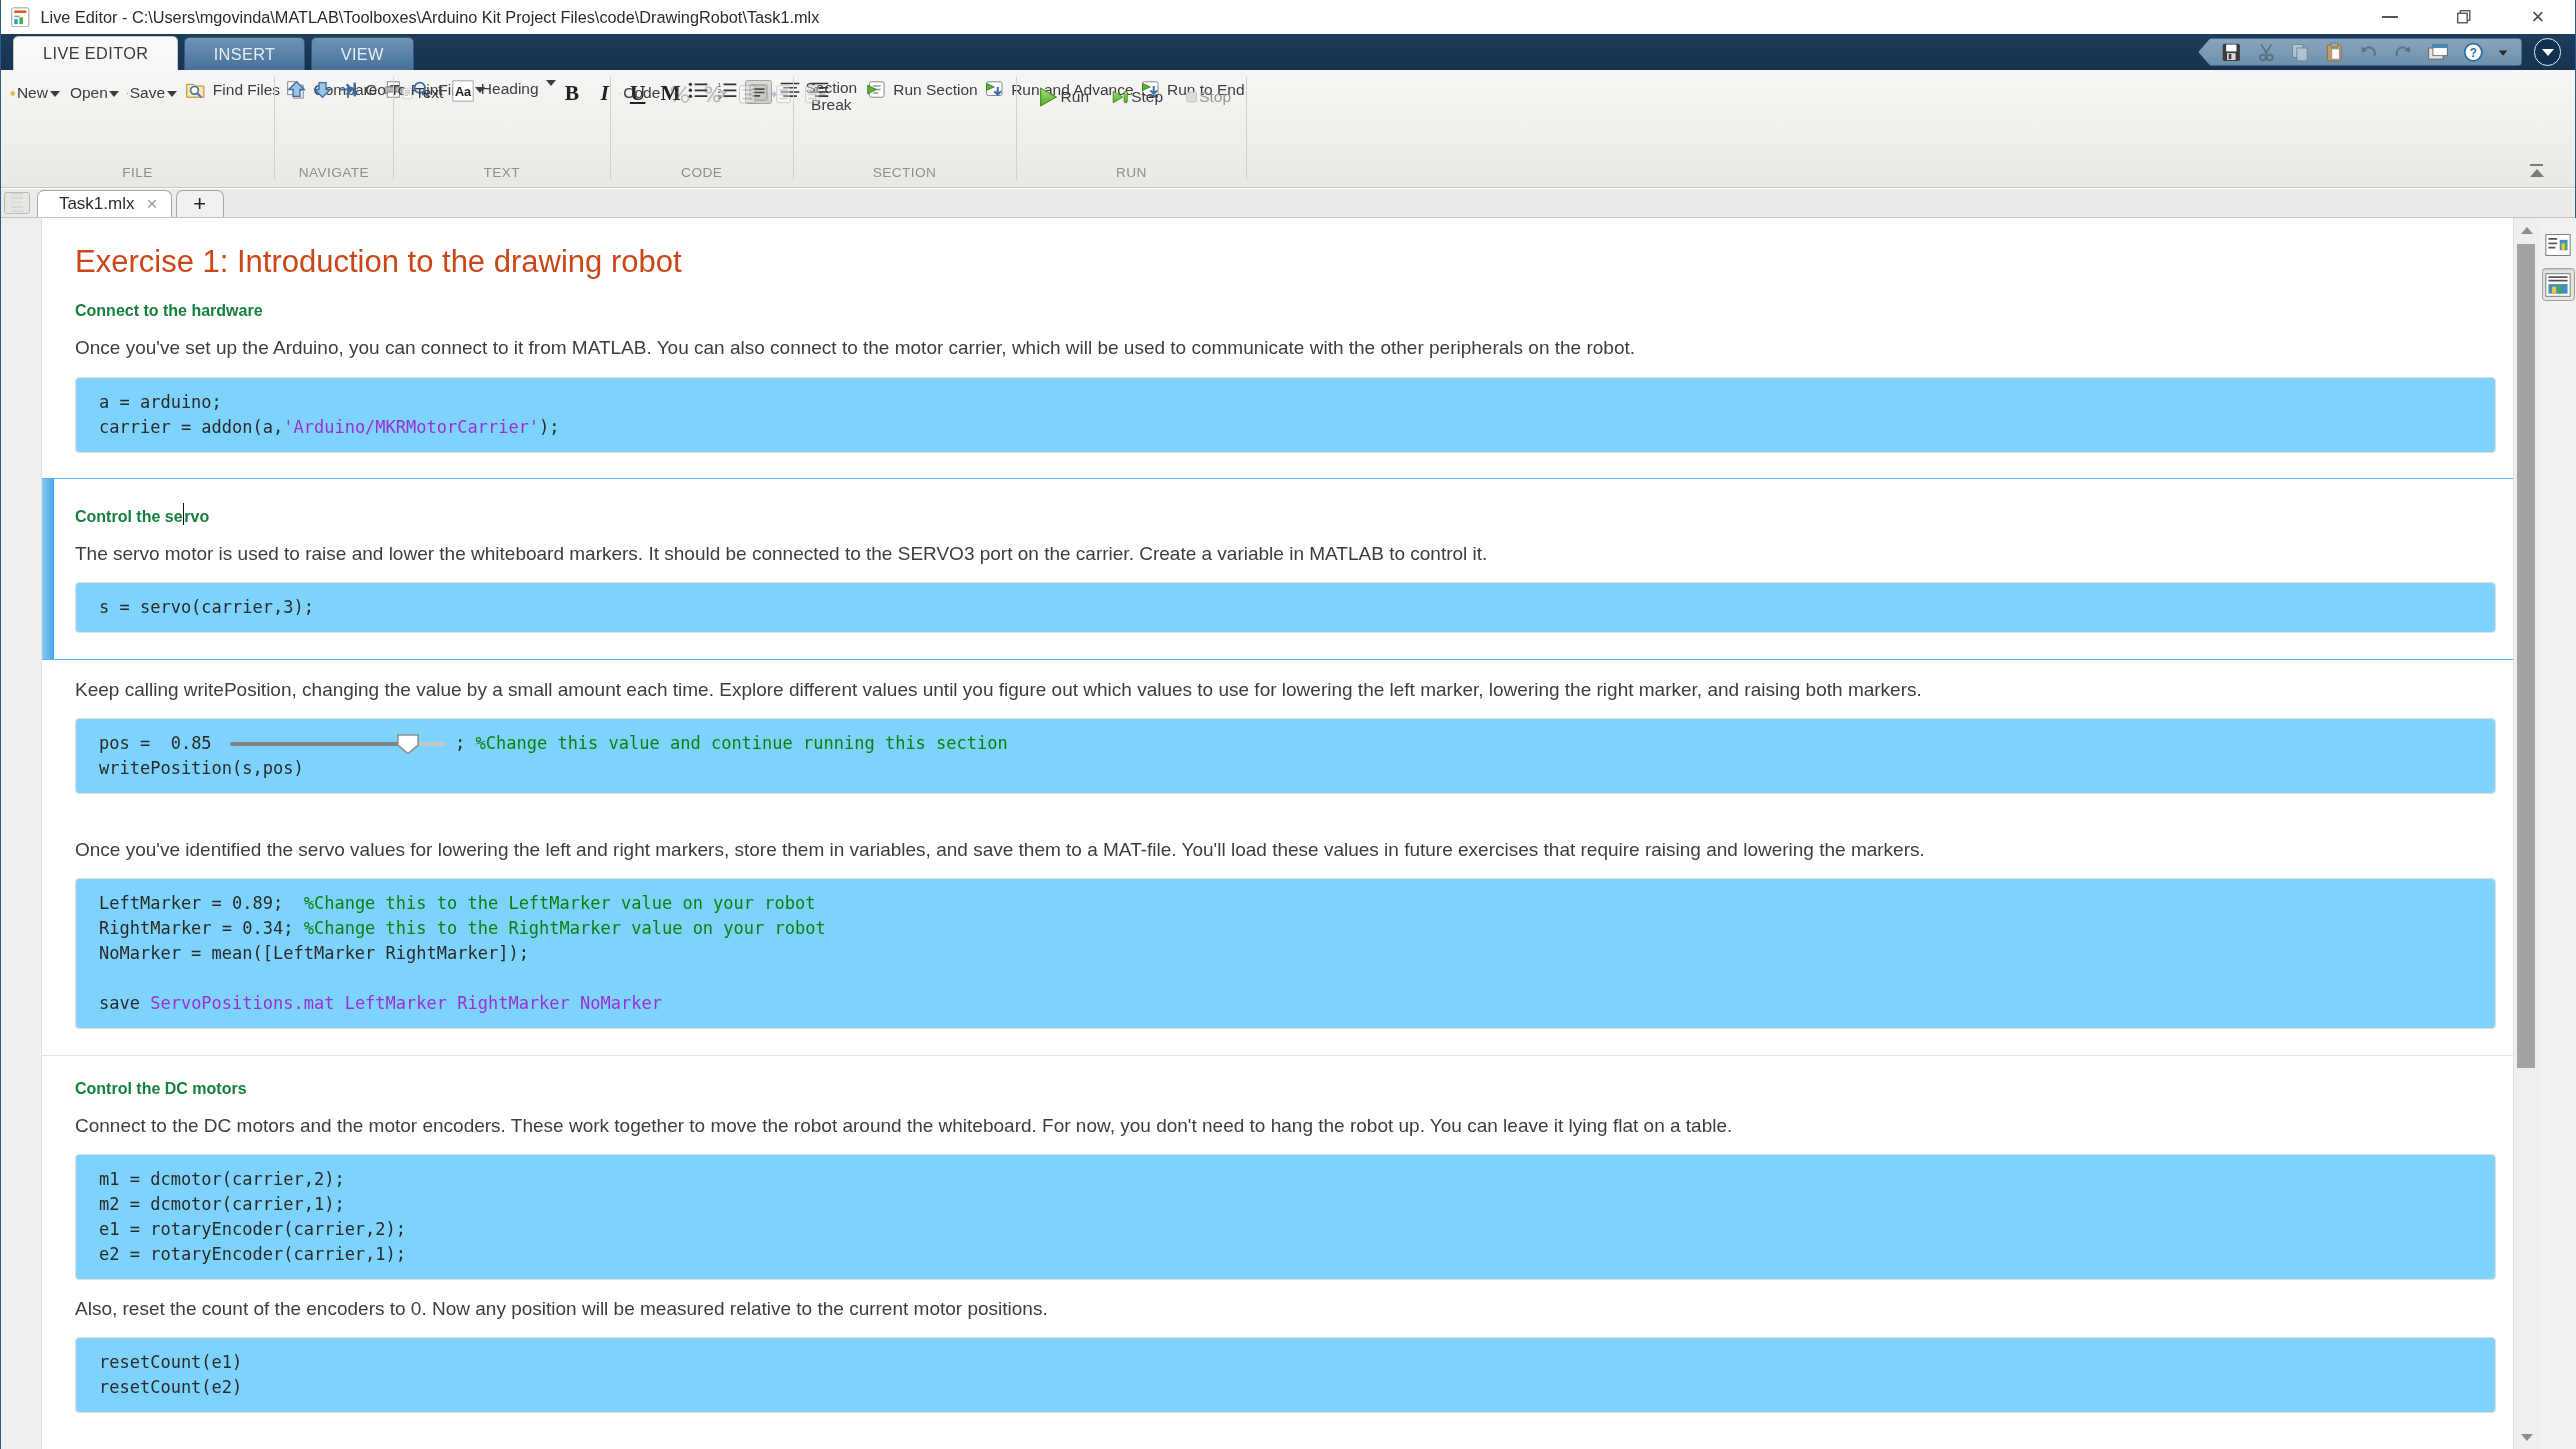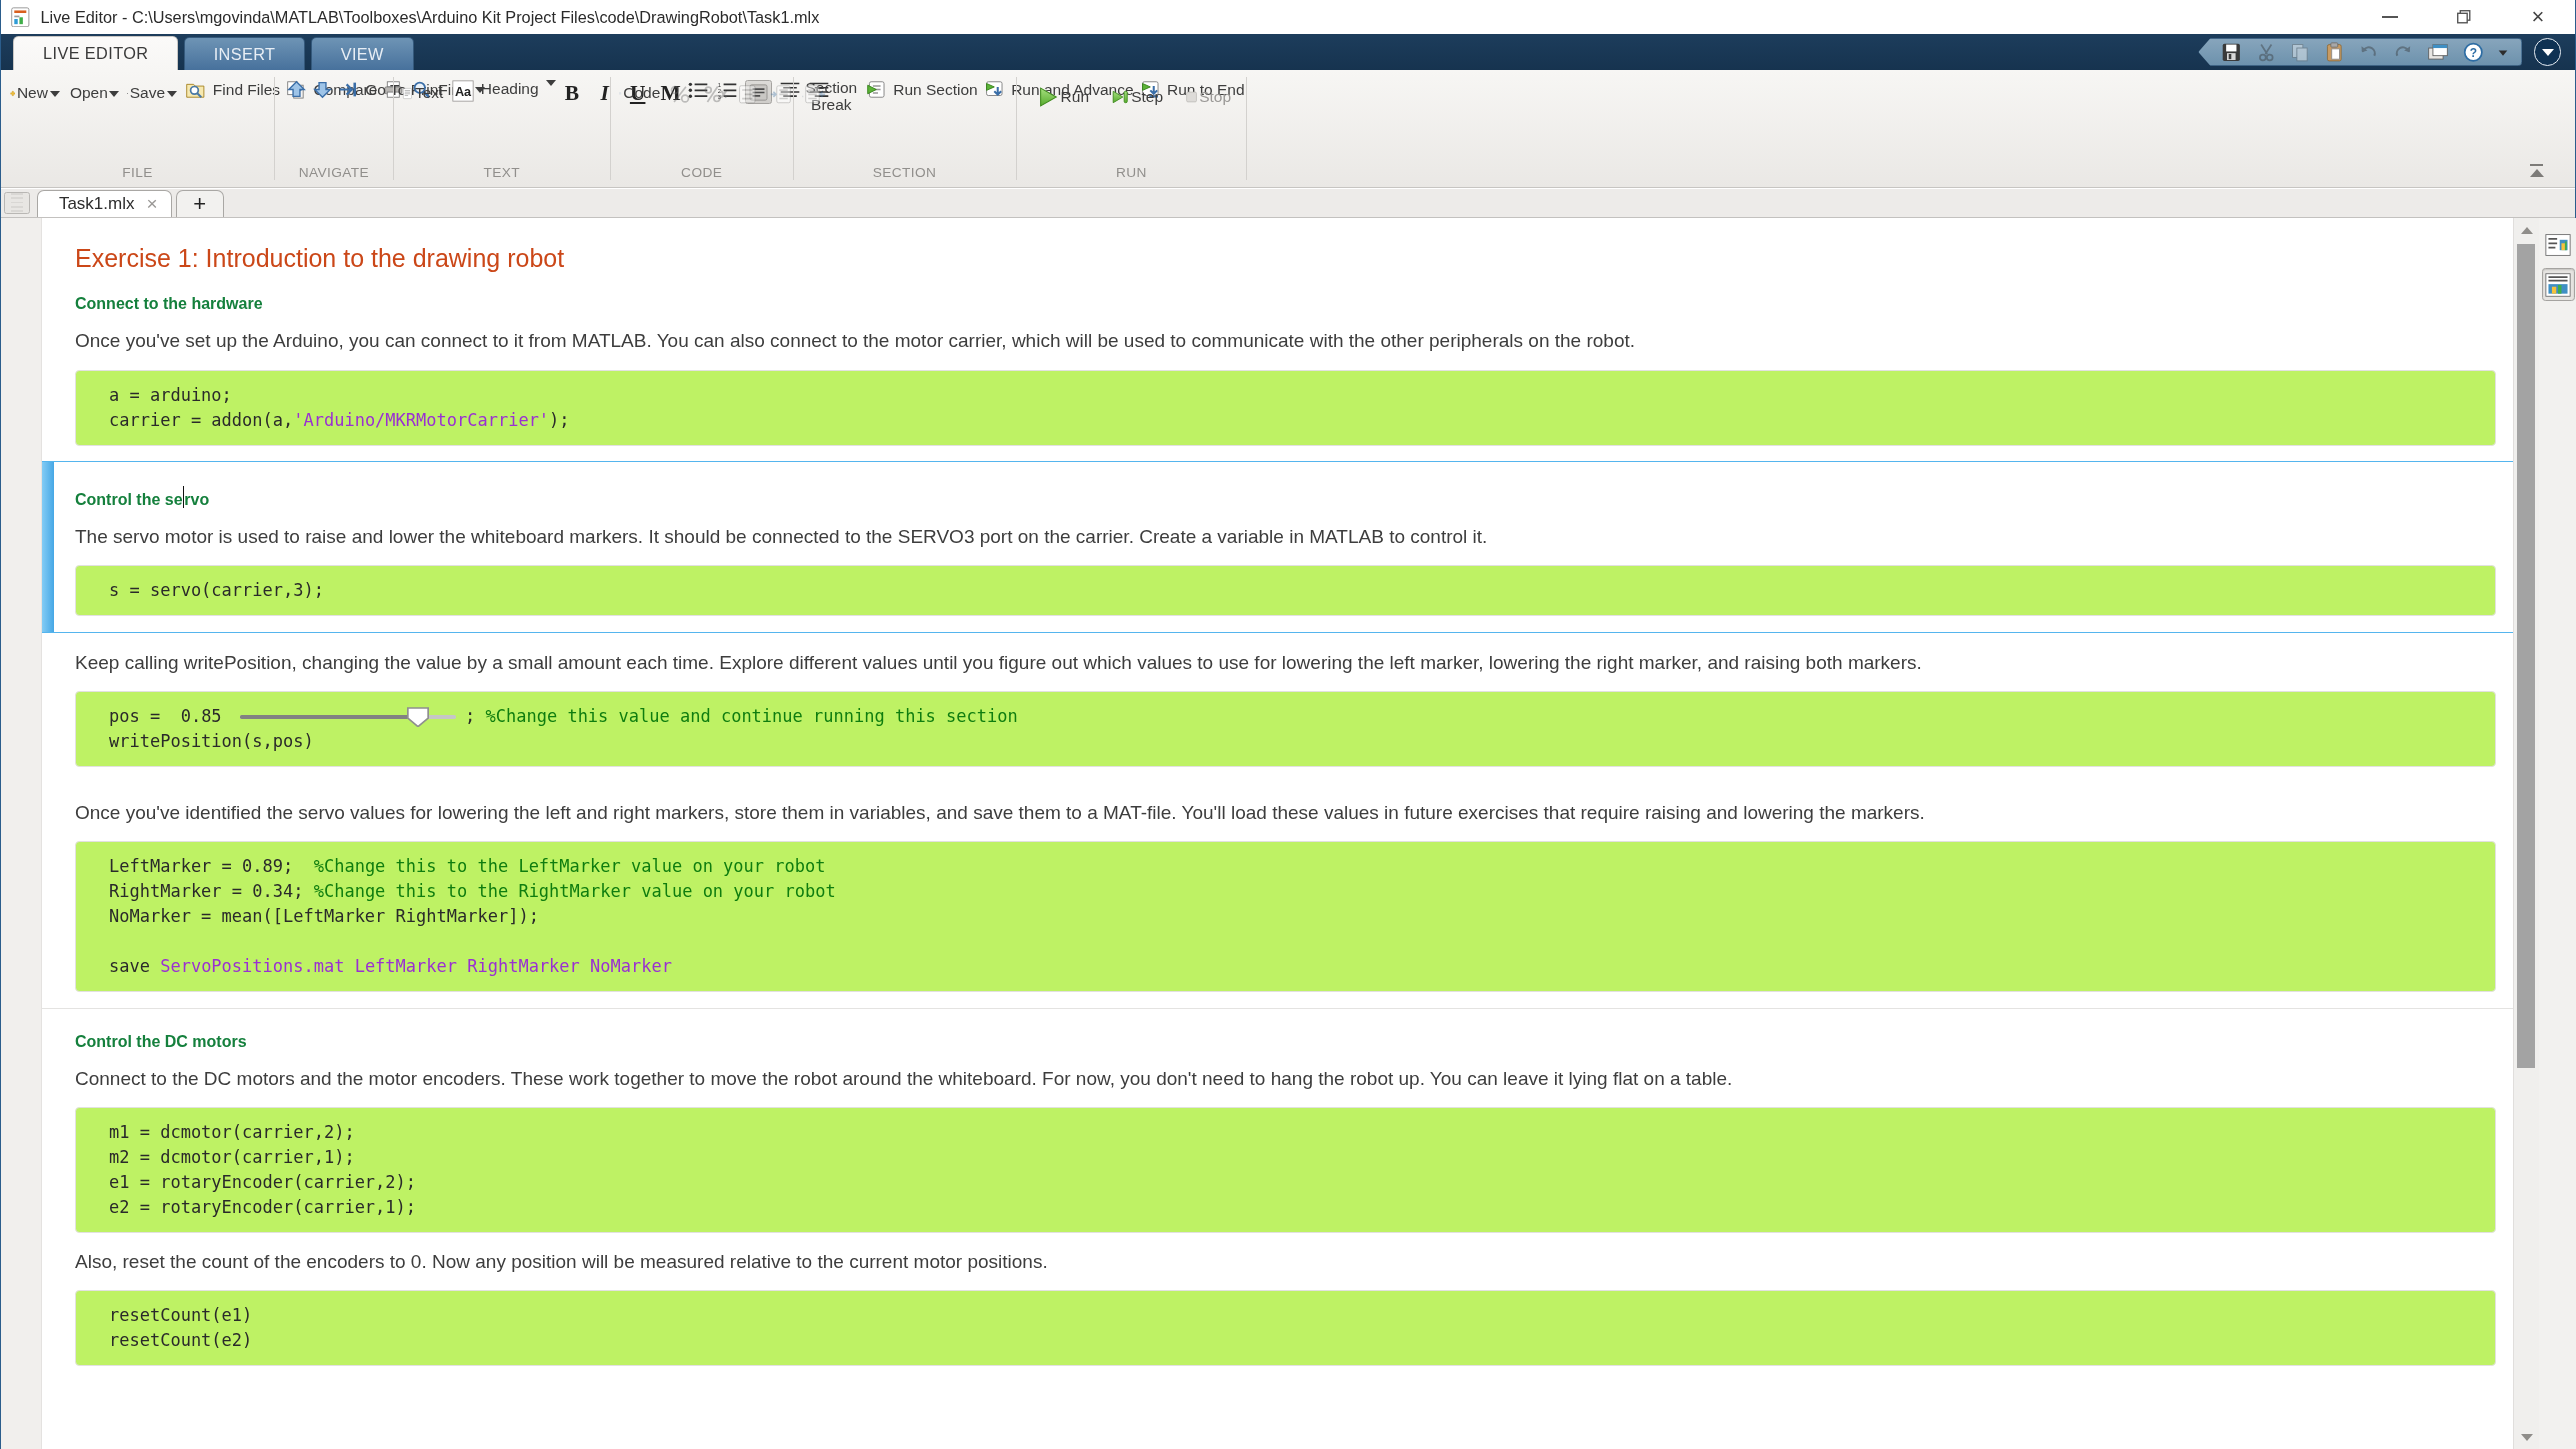--- a/index.html
+++ b/index.html
@@ -63,25 +63,25 @@
   .newtab{height:27px;width:48px;display:flex;align-items:center;justify-content:center;background:#f2f1ef;border:0.9px solid #a9a7a4;border-bottom:none;border-radius:6.9px 6.9px 0 0;margin-left:3.4px;font-size:22px;color:#222;}
 
   
   .workspace{position:absolute;left:0;top:218px;width:100%;height:1231px;background:#fff;}
   .leftstrip{position:absolute;left:0;top:0;width:41px;height:100%;background:#f1efed;border-right:0.9px solid #e4e2e0;}
   .livescript{position:absolute;left:41px;top:0;width:2471px;height:100%;background:#fff;overflow:hidden;padding-top:5.2px;}
   .doc-section{padding:1.7px 17px 13.7px 33px;position:relative;}
   .doc-section.with-separator{border-top:0.9px solid #e4e3e1;}
   .doc-section.highlighted{border-top:1.7px solid var(--hl);border-bottom:1.7px solid var(--hl);}
   .doc-section.highlighted::before{content:"";position:absolute;left:0;top:0;bottom:0;width:12px;background:linear-gradient(90deg,#83ccf5,#46a7e5);}
-  .doc-h1{font-size:25px;color:var(--accent);margin:19px 0 12px;font-weight:400;}
+  .doc-h1{font-size:31px;color:var(--accent);margin:19px 0 12px;font-weight:400;}
   .doc-h2{font-size:16px;color:#15803d;font-weight:bold;margin:22px 0 5.2px;}
   .doc-p{font-size:19px;color:#3d3d3d;margin:15.5px 0;line-height:1.35;}
   .caret{display:inline-block;width:1.7px;height:22px;background:#111;vertical-align:-3.4px;}
-  .code-block{background:#bef264;border:0.9px solid #e2e1e0;border-radius:4.3px;padding:12px 33px;margin:2px 0;}
+  .code-block{background:#7dd3fc;border:0.9px solid #e2e1e0;border-radius:4.3px;padding:12px 23px;margin:12px 0;}
   .code-line{font-family:"DejaVu Sans Mono",monospace;font-size:17px;color:#2a2a2a;line-height:25px;min-height:25px;white-space:pre;display:flex;align-items:center;}
   .code-line span{white-space:pre;}
   .c-comment{color:var(--comment);}
   .c-string{color:var(--string);}
   .slider{position:relative;display:inline-block;width:216px;height:22px;margin:0 8.6px;vertical-align:middle;flex:none;}
   .slider-track{position:absolute;left:0;right:0;top:9.4px;height:4.3px;background:#c6c6c6;border-radius:1.7px;}
   .slider-fill{position:absolute;left:0;top:9.4px;height:4.3px;background:#828282;border-radius:1.7px;}
   .slider-thumb{position:absolute;top:0.9px;width:22px;height:20.6px;margin-left:-11px;}
 
   

